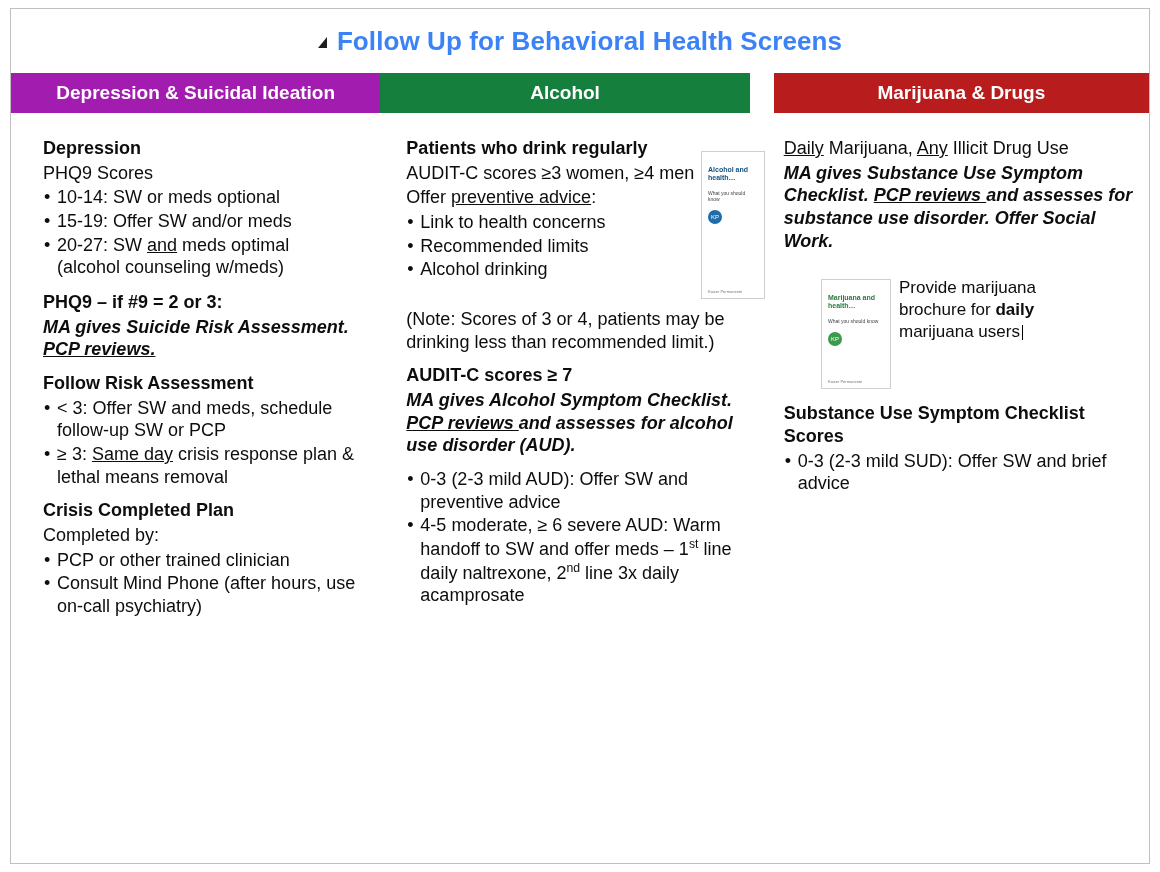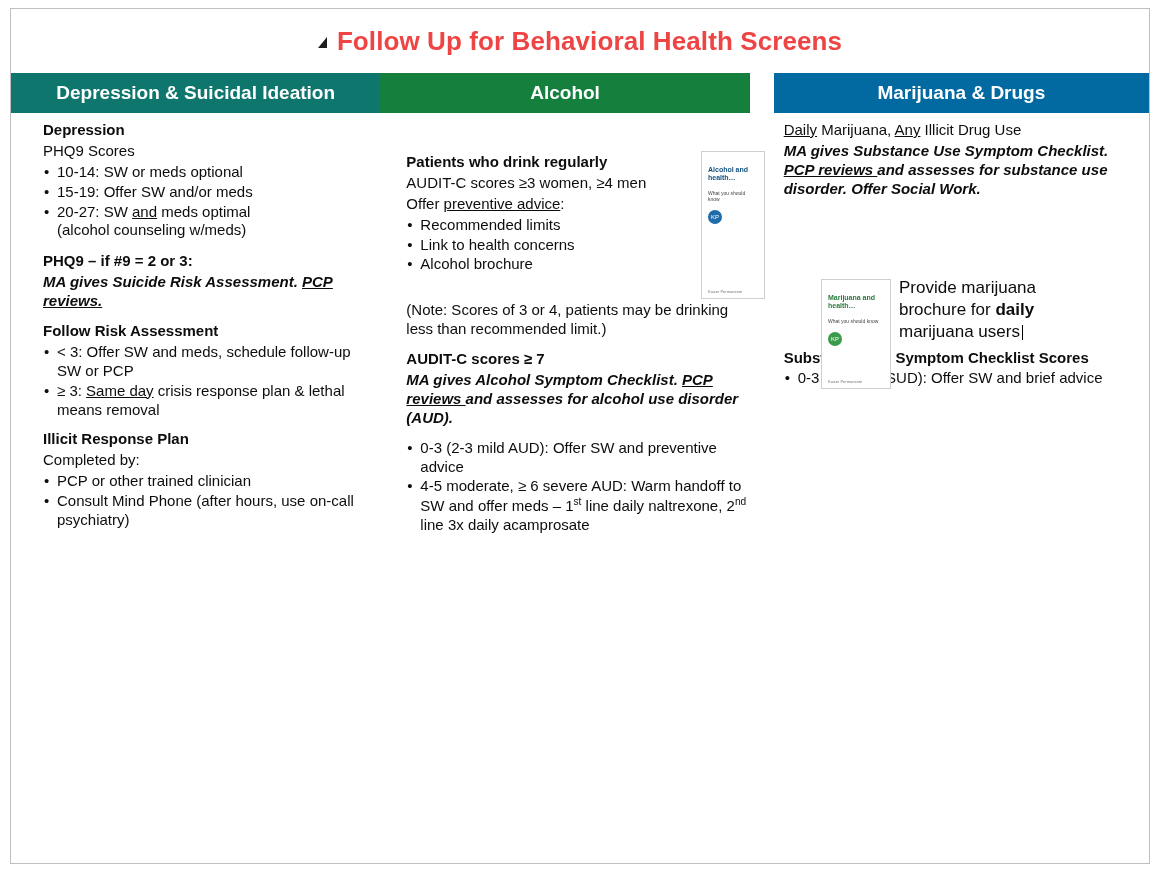--- a/index.html
+++ b/index.html
@@ -34,21 +34,21 @@
     top: 0;
     width: 100%;
     height: 65px;
     display: flex;
     align-items: center;
     justify-content: center;
   }
   .title-text {
     font-size: 26px;
     font-weight: bold;
-    color: #ef4444;
+    color: #3b82f6;
     letter-spacing: 0.1px;
   }
   .title-marker {
     display: inline-block;
     width: 0;
     height: 0;
     border-left: 9px solid transparent;
     border-bottom: 11px solid #1f1f1f;
     margin-right: 10px;
     position: relative;
@@ -65,40 +65,40 @@
   .col-head {
     height: 40px;
     display: flex;
     align-items: center;
     justify-content: center;
     color: #ffffff;
     font-size: 19px;
     font-weight: bold;
     box-sizing: border-box;
   }
-  .col-head.c1 { width: 378px; background: #0f766e; }
+  .col-head.c1 { width: 378px; background: #a21caf; }
   .col-head.c2 { width: 378px; background: #15803d; }
-  .col-head.c3 { width: 384px; background: #0369a1; margin-left: 24px; }
+  .col-head.c3 { width: 384px; background: #b91c1c; margin-left: 24px; }
 
   .body-cols {
     position: absolute;
     left: 0;
     top: 104px;
     width: 100%;
     display: flex;
   }
   .col {
     box-sizing: border-box;
-    padding: 8px 14px 10px 14px;
-    font-size: 15px;
+    padding: 24px 14px 10px 14px;
+    font-size: 18px;
     color: #0d0d0d;
     line-height: 1.26;
   }
   .col.c1 { width: 378px; padding-left: 32px; }
-  .col.c2 { width: 378px; padding-left: 18px; margin-top: 32px; }
+  .col.c2 { width: 378px; padding-left: 18px; }
   .col.c3 { width: 384px; padding-left: 18px; }
 
   .b { font-weight: bold; }
   .i { font-style: italic; font-weight: bold; }
   .u { text-decoration: underline; }
 
   p { margin: 0 0 2px 0; }
   .blk { margin-bottom: 11px; }
 
   ul {
@@ -227,36 +227,36 @@
 
         <p class="b">PHQ9 – if #9 = 2 or 3:</p>
         <p class="i blk">MA gives Suicide Risk Assessment. <span class="u">PCP reviews.</span></p>
 
         <p class="b">Follow Risk Assessment</p>
         <ul class="blk">
           <li>&lt; 3: Offer SW and meds, schedule follow-up SW or PCP</li>
           <li>≥ 3: <span class="u">Same day</span> crisis response plan &amp; lethal means removal</li>
         </ul>
 
-        <p class="b">Illicit Response Plan</p>
+        <p class="b">Crisis Completed Plan</p>
         <p>Completed by:</p>
         <ul>
           <li>PCP or other trained clinician</li>
           <li>Consult Mind Phone (after hours, use on-call psychiatry)</li>
         </ul>
       </div>
 
       <div class="col c2">
         <p class="b">Patients who drink regularly</p>
         <p>AUDIT-C scores ≥3 women, ≥4 men</p>
         <p><span>Offer </span><span class="u">preventive advice</span><span>:</span></p>
         <ul class="blk">
+          <li>Link to health concerns</li>
           <li>Recommended limits</li>
-          <li>Link to health concerns</li>
-          <li>Alcohol brochure</li>
+          <li>Alcohol drinking</li>
         </ul>
 
         <div style="height:16px"></div>
 
         <p class="blk">(Note: Scores of 3 or 4, patients may be drinking less than recommended limit.)</p>
 
         <p class="b">AUDIT-C scores ≥ 7</p>
         <p class="i blk">MA gives Alcohol Symptom Checklist. <span class="u">PCP reviews </span>and assesses for alcohol use disorder (AUD).</p>
 
         <ul>

